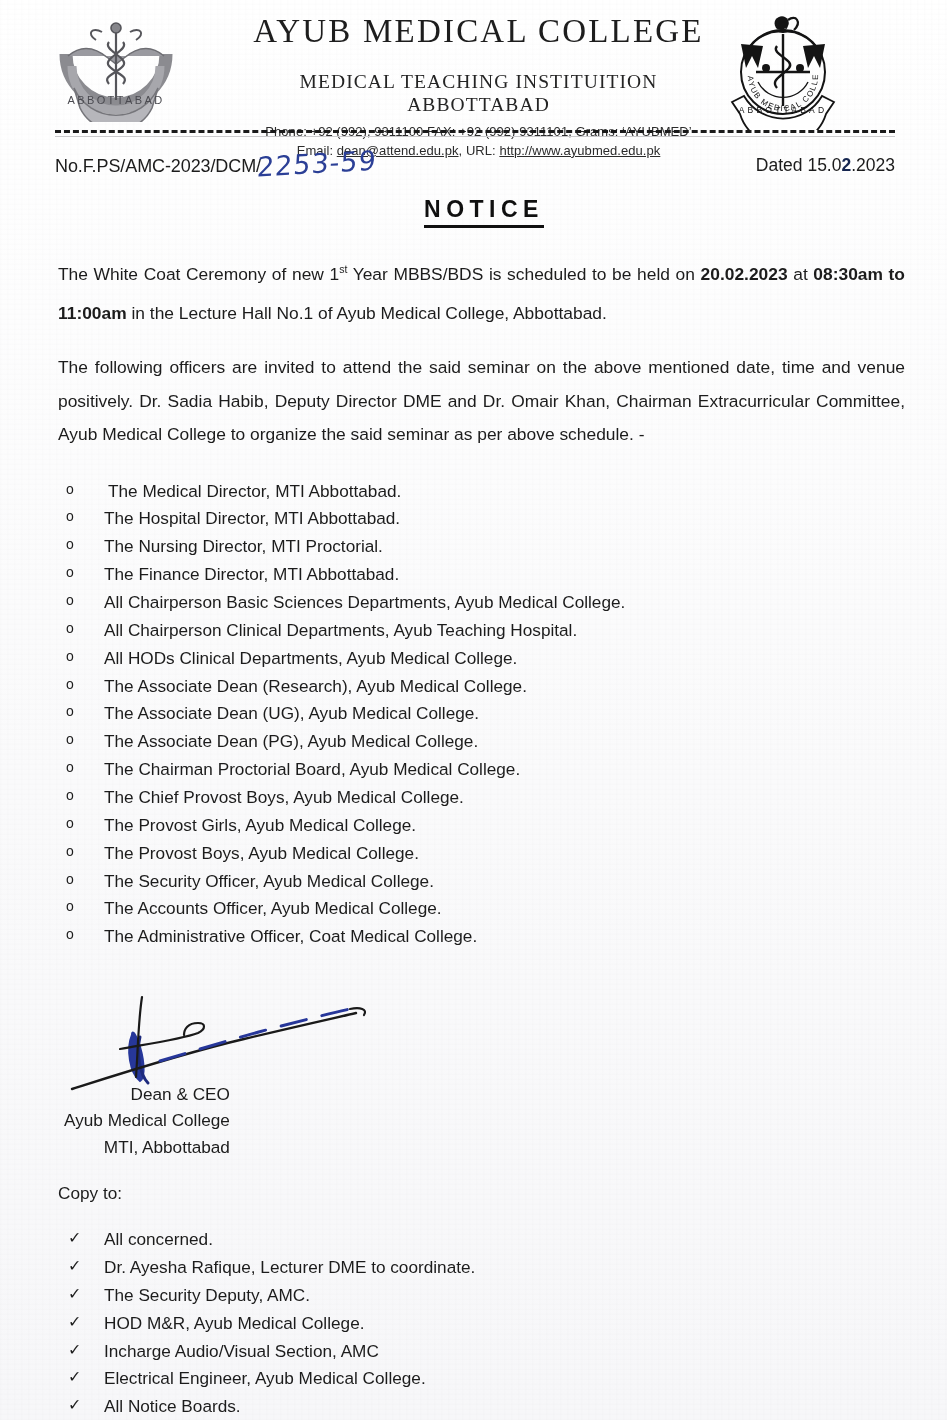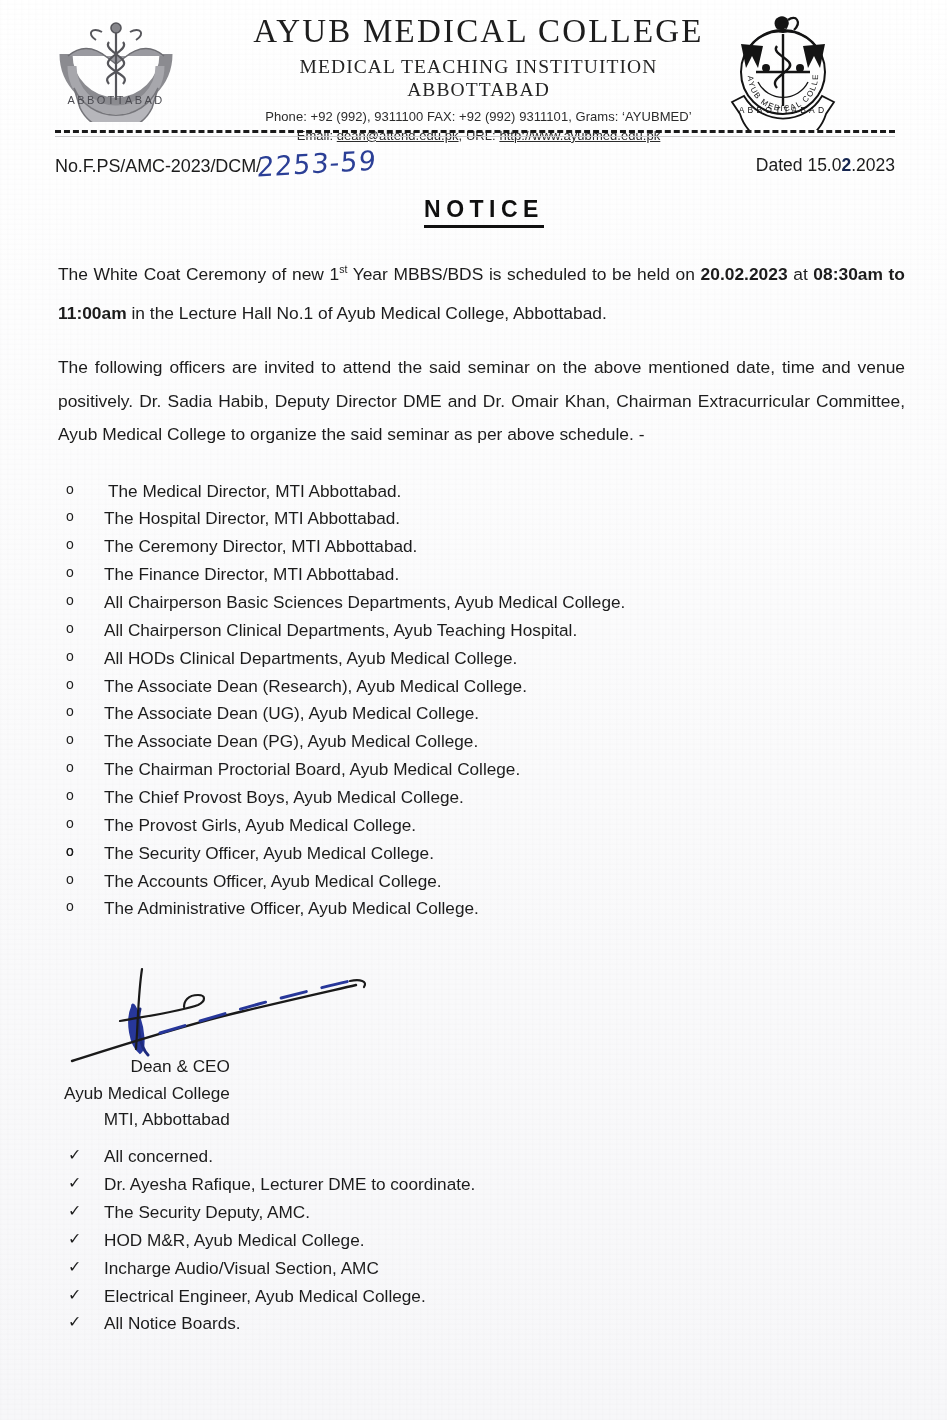--- a/index.html
+++ b/index.html
@@ -61,21 +61,21 @@
     font-size: 33px;
     letter-spacing: 2.2px;
     color: #1d1d1d;
     line-height: 1.08;
     white-space: nowrap;
   }
   .org-sub1 {
     font-size: 19.5px;
     letter-spacing: 1.1px;
     color: #242424;
-    margin-top: 6px;
+    margin-top: 21px;
     white-space: nowrap;
   }
   .org-sub2 {
     font-size: 19.5px;
     letter-spacing: 1.1px;
     color: #242424;
     margin-top: 1px;
   }
   .org-contact {
     font-family: "Liberation Sans", sans-serif;
@@ -341,35 +341,35 @@
 
       <div class="notice-title"><span class="u">NOTICE</span></div>
 
       <p class="para p1"><span>The White Coat Ceremony of new 1</span><sup>st</sup><span> Year MBBS/BDS is scheduled to be held on </span><b>20.02.2023</b><span> at </span><b>08:30am to 11:00am</b><span> in the Lecture Hall No.1 of Ayub Medical College, Abbottabad.</span></p>
 
       <p class="para p2">The following officers are invited to attend the said seminar on the above mentioned date, time and venue positively. Dr. Sadia Habib, Deputy Director DME and Dr. Omair Khan, Chairman Extracurricular Committee, Ayub Medical College to organize the said seminar as per above schedule.  -</p>
 
       <ul class="officers">
           <li><span class="bullet">o</span><span>The Medical Director, MTI Abbottabad.</span></li>
           <li><span class="bullet">o</span><span>The Hospital Director, MTI Abbottabad.</span></li>
-          <li><span class="bullet">o</span><span>The Ceremony Director, MTI Abbottabad.</span></li>
+          <li><span class="bullet">o</span><span>The Nursing Director, MTI Proctorial.</span></li>
           <li><span class="bullet">o</span><span>The Finance Director, MTI Abbottabad.</span></li>
           <li><span class="bullet">o</span><span>All Chairperson Basic Sciences Departments, Ayub Medical College.</span></li>
           <li><span class="bullet">o</span><span>All Chairperson Clinical Departments, Ayub Teaching Hospital.</span></li>
           <li><span class="bullet">o</span><span>All HODs Clinical Departments, Ayub Medical College.</span></li>
           <li><span class="bullet">o</span><span>The Associate Dean (Research), Ayub Medical College.</span></li>
           <li><span class="bullet">o</span><span>The Associate Dean (UG), Ayub Medical College.</span></li>
           <li><span class="bullet">o</span><span>The Associate Dean (PG), Ayub Medical College.</span></li>
           <li><span class="bullet">o</span><span>The Chairman Proctorial Board, Ayub Medical College.</span></li>
           <li><span class="bullet">o</span><span>The Chief Provost Boys, Ayub Medical College.</span></li>
           <li><span class="bullet">o</span><span>The Provost Girls, Ayub Medical College.</span></li>
-          <li><span class="bullet">o</span></li>
+          <li><span class="bullet">o</span><span>The Provost Boys, Ayub Medical College.</span></li>
           <li><span class="bullet">o</span><span>The Security Officer, Ayub Medical College.</span></li>
           <li><span class="bullet">o</span><span>The Accounts Officer, Ayub Medical College.</span></li>
-          <li><span class="bullet">o</span><span>The Administrative Officer, Ayub Medical College.</span></li>
+          <li><span class="bullet">o</span><span>The Administrative Officer, Coat Medical College.</span></li>
         </ul>
 
       <div class="sign-block">
         <div class="sign-svg">
           <svg viewBox="0 0 320 120" width="320" height="120">
             <g fill="none" stroke-linecap="round">
               <path d="M68 58 C62 72 66 96 76 104 C82 100 80 80 74 64 C70 54 68 54 68 58 Z" fill="#27379a" stroke="#27379a" stroke-width="2"></path>
               <path d="M76 60 C72 76 76 98 84 106" stroke="#1d2a7d" stroke-width="3"></path>
               <path d="M78 20 C74 46 74 74 72 100" stroke="#1a1a1a" stroke-width="2.2"></path>
               <path d="M56 72 C90 66 118 62 134 56 C142 52 142 46 134 46 C124 46 120 52 120 58" stroke="#1a1a1a" stroke-width="2.2"></path>
@@ -379,20 +379,21 @@
             </g>
           </svg>
         </div>
         <div class="sign-lines">
           <div>Dean &amp; CEO</div>
           <div>Ayub Medical College</div>
           <div>MTI, Abbottabad</div>
         </div>
       </div>
 
+      <div class="copyto-label">Copy to:</div>
       <ul class="copyto">
           <li><span class="tick">✓</span><span>All concerned.</span></li>
           <li><span class="tick">✓</span><span>Dr. Ayesha Rafique, Lecturer DME to coordinate.</span></li>
           <li><span class="tick">✓</span><span>The Security Deputy, AMC.</span></li>
           <li><span class="tick">✓</span><span>HOD M&amp;R, Ayub Medical College.</span></li>
           <li><span class="tick">✓</span><span>Incharge Audio/Visual Section, AMC</span></li>
           <li><span class="tick">✓</span><span>Electrical Engineer, Ayub Medical College.</span></li>
           <li><span class="tick">✓</span><span>All Notice Boards.</span></li>
         </ul>
 

